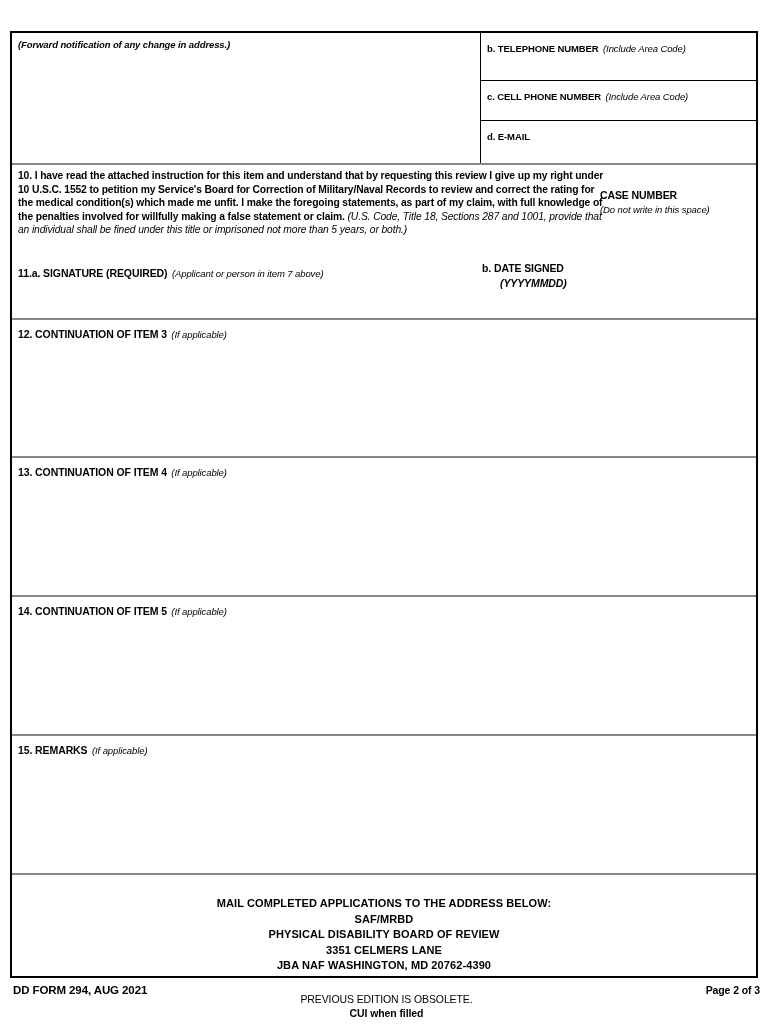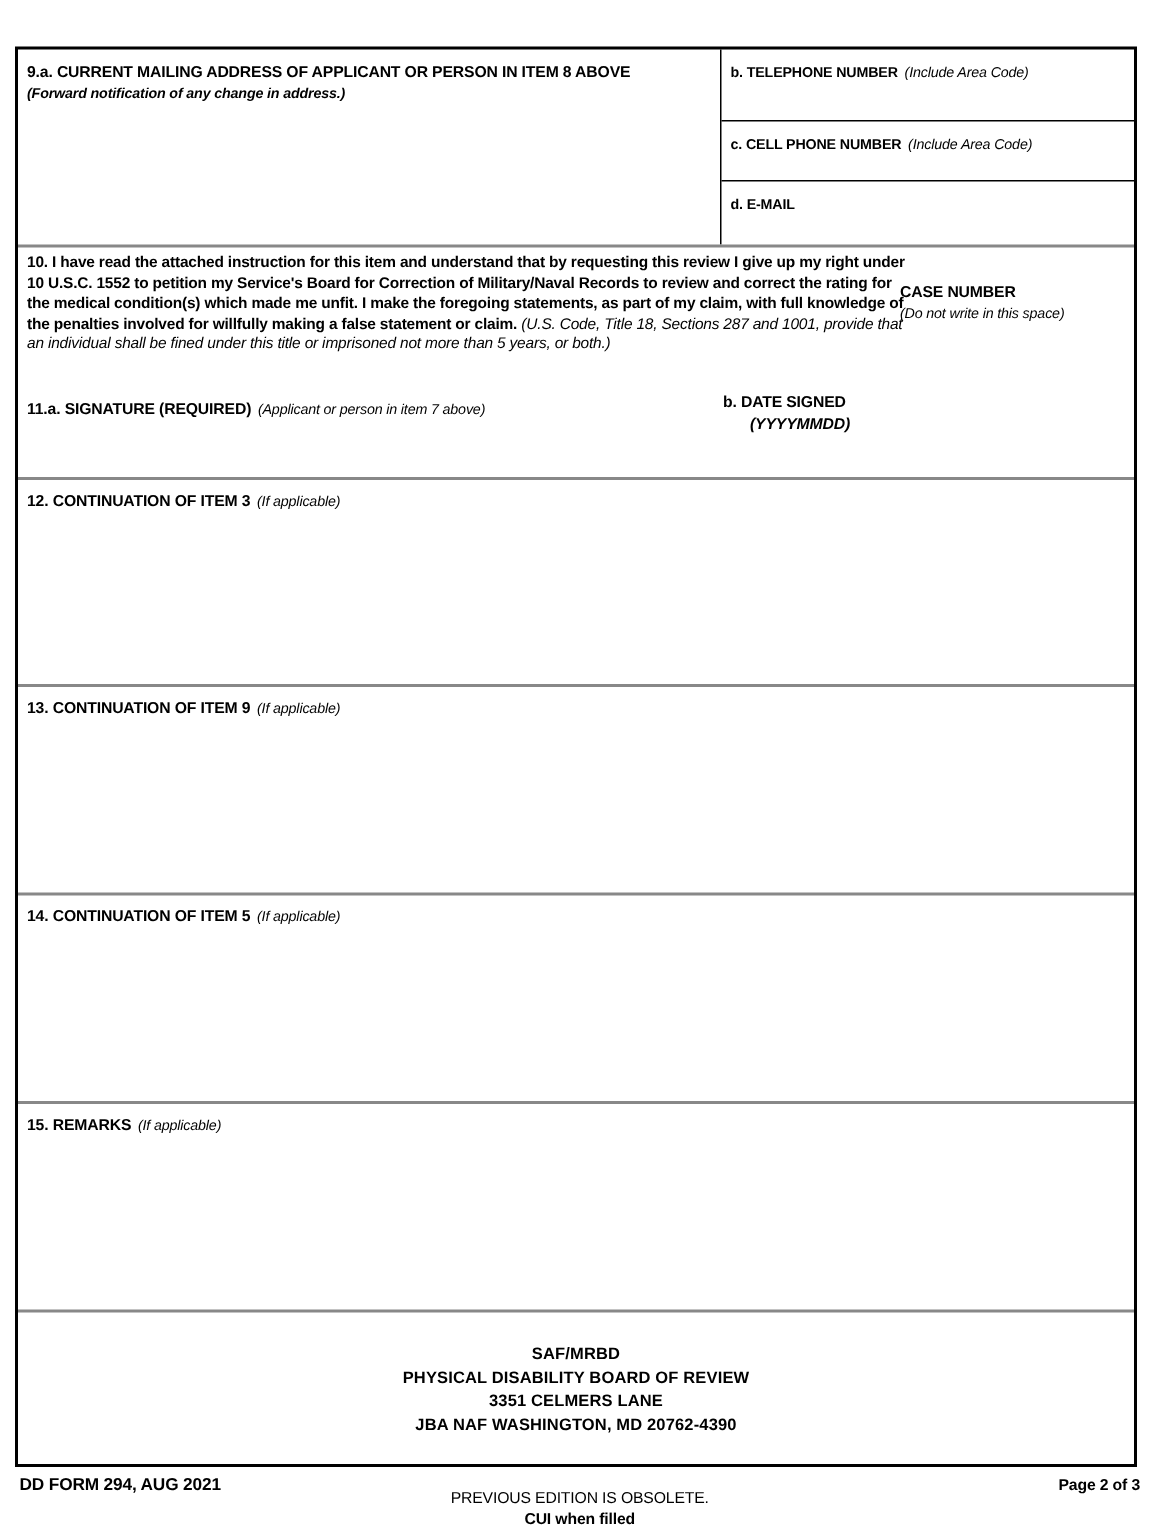--- a/index.html
+++ b/index.html
@@ -205,21 +205,20 @@
   }
 </style>
 </head>
 <body>
 
 <div class="page">
 
   <div class="form-table">
 
     <div class="cell" style="left:0; top:0; width:468px; height:130px;">
-      <span class="lbl">9.a. CURRENT MAILING ADDRESS OF APPLICANT OR PERSON IN ITEM 8 ABOVE</span>
       <span class="sub-ital">(Forward notification of any change in address.)</span>
       <span></span>
     </div>
 
     <div class="vline" style="left:468px; top:0; height:130px;"></div>
 
     <div class="cell" style="left:469px; top:0; width:275px; height:47px;">
       <span class="lbl-sm">b. TELEPHONE NUMBER</span>
       <span class="ital">(Include Area Code)</span>
       <span></span>
@@ -273,21 +272,21 @@
 
     <div class="cell" style="left:0; top:286px; width:744px; height:137px;">
       <span class="lbl">12. CONTINUATION OF ITEM 3</span>
       <span class="ital">(If applicable)</span>
       <span></span>
     </div>
 
     <div class="hline thick" style="top:423px;"></div>
 
     <div class="cell" style="left:0; top:424px; width:744px; height:138px;">
-      <span class="lbl">13. CONTINUATION OF ITEM 9</span>
+      <span class="lbl">13. CONTINUATION OF ITEM 4</span>
       <span class="ital">(If applicable)</span>
       <span></span>
     </div>
 
     <div class="hline thick" style="top:562px;"></div>
 
     <div class="cell" style="left:0; top:563px; width:744px; height:136px;">
       <span class="lbl">14. CONTINUATION OF ITEM 5</span>
       <span class="ital">(If applicable)</span>
       <span></span>
@@ -298,20 +297,21 @@
     <div class="cell" style="left:0; top:702px; width:772px; height:138px;">
       <span class="lbl">15. REMARKS</span>
       <span class="ital">(If applicable)</span>
       <span></span>
     </div>
 
     <div class="hline thick" style="top:840px;"></div>
 
     <div class="cell" style="left:0; top:841px; width:744px; height:102px;">
       <div class="mail-block">
+        <div>MAIL COMPLETED APPLICATIONS TO THE ADDRESS BELOW:</div>
         <div>SAF/MRBD</div>
         <div>PHYSICAL DISABILITY BOARD OF REVIEW</div>
         <div>3351 CELMERS LANE</div>
         <div>JBA NAF WASHINGTON, MD 20762-4390</div>
       </div>
     </div>
 
   </div>
 
   <div class="footer">

